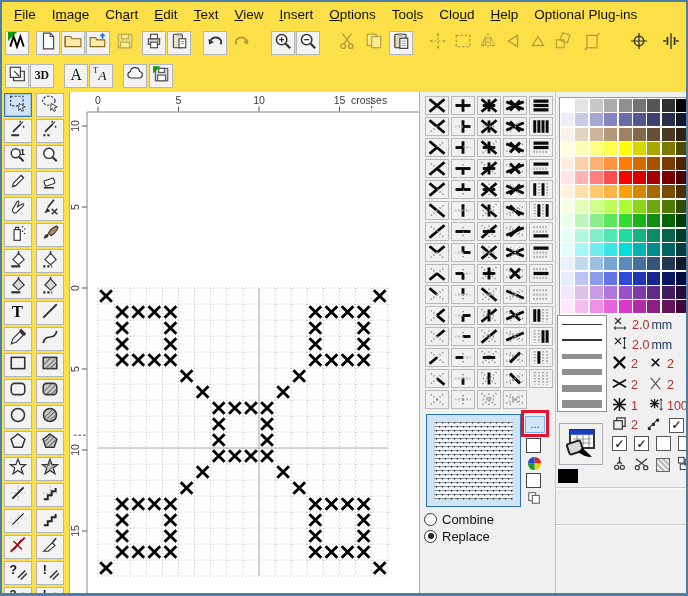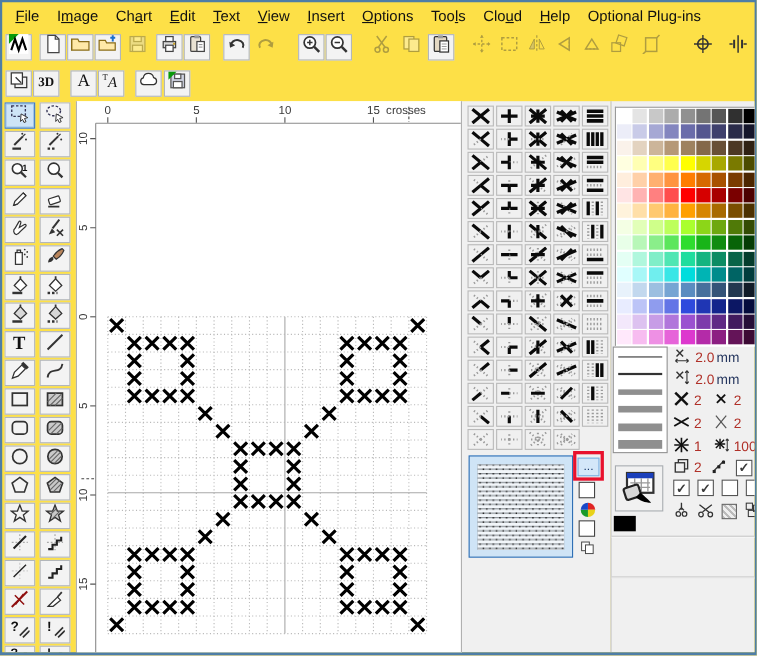--- a/index.html
+++ b/index.html
@@ -1290,20 +1290,32 @@
               <path d="M8 8L15 8A7 7 0 0 1 8 15z" fill="#e8d21a"></path>
               <path d="M8 8L8 15A7 7 0 0 1 1 8z" fill="#1a9a2a"></path>
               <path d="M8 8L1 8A7 7 0 0 1 8 1z" fill="#1a48c8"></path>
             </svg></div>
         <div class="mini-swatch" style="top:63px"></div>
         <div id="copyicon" style="position:absolute;left:4px;top:81px"><svg width="14" height="14" viewBox="0 0 16 16" xmlns="http://www.w3.org/2000/svg">
               <rect x="2" y="2" width="8" height="9" fill="#fff" stroke="#444"></rect>
               <rect x="6" y="5" width="8" height="9" fill="#fff" stroke="#444"></rect>
             </svg></div>
       </div>
+      <div class="modes" id="modes">
+        <div class="radio-row">
+          <span class="radio" id="radio0"></span>
+          <span>Combine</span>
+        </div>
+        <div class="radio-row">
+          <span class="radio" id="radio1">
+              <span class="dot"></span>
+            </span>
+          <span>Replace</span>
+        </div>
+      </div>
     </div>
     <div id="rightpanel">
       <div id="palette">
           <div class="pswatch" style="background: rgb(255, 255, 255);"></div>
           <div class="pswatch" style="background: rgb(228, 228, 228);"></div>
           <div class="pswatch" style="background: rgb(200, 200, 200);"></div>
           <div class="pswatch" style="background: rgb(172, 172, 172);"></div>
           <div class="pswatch" style="background: rgb(144, 144, 144);"></div>
           <div class="pswatch" style="background: rgb(116, 116, 116);"></div>
           <div class="pswatch" style="background: rgb(86, 86, 86);"></div>

